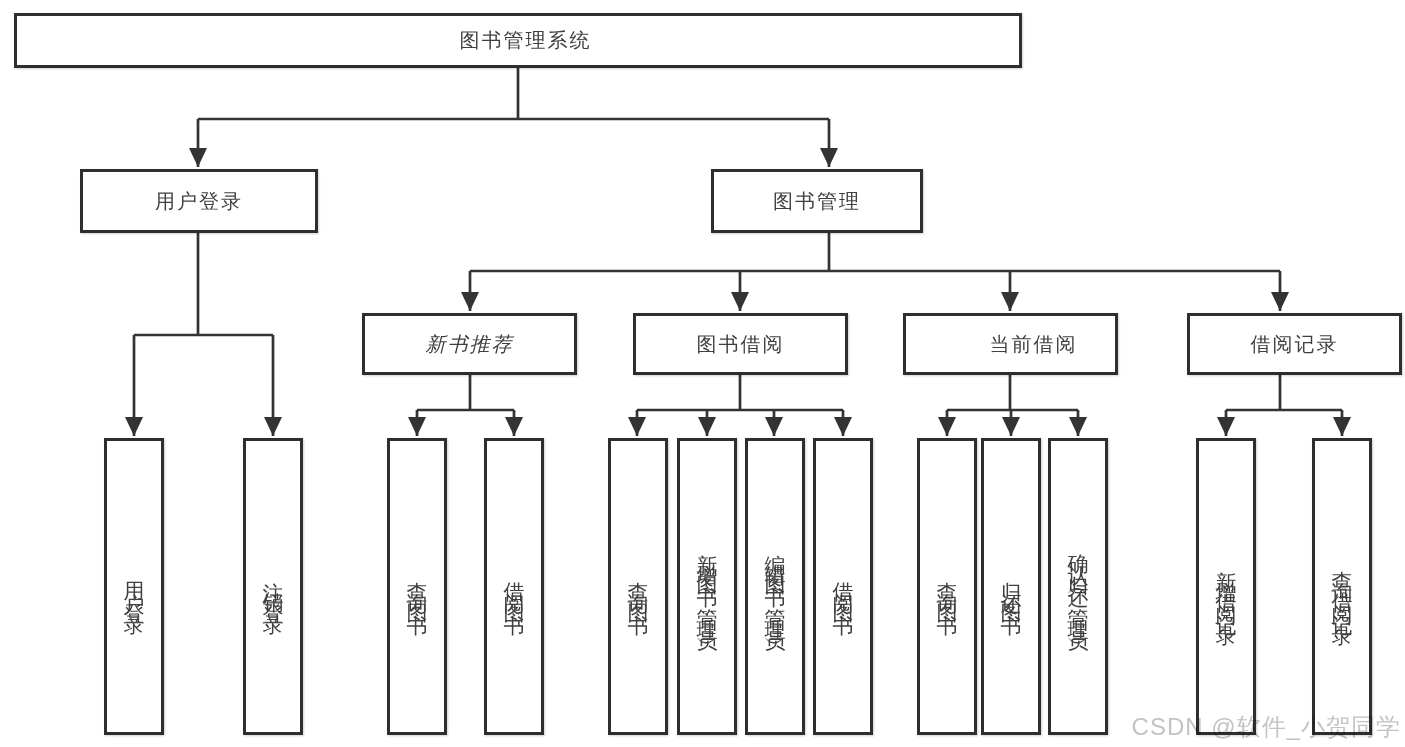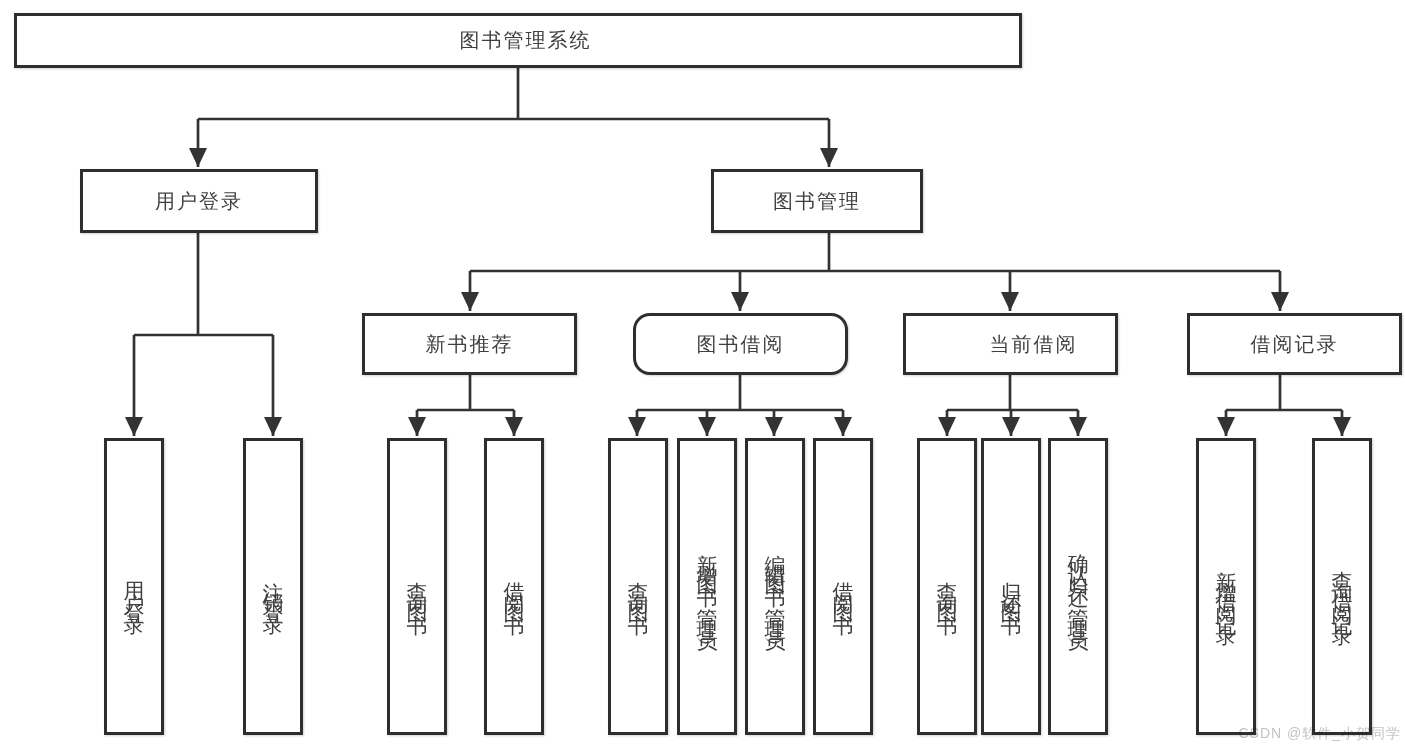--- a/index.html
+++ b/index.html
@@ -27,33 +27,33 @@
   .hnode span{font-size:20px;letter-spacing:2px;white-space:nowrap;}
   .vnode span{
     writing-mode:vertical-rl;text-orientation:mixed;
     font-size:21px;letter-spacing:11px;line-height:30px;
   }
   
   .n-root{left:14px;top:13px;width:1008px;height:55px;padding-left:15px;}
   .n-user-login{left:80px;top:169px;width:238px;height:64px;}
   .n-book-mgmt{left:711px;top:169px;width:212px;height:64px;}
   .n-l3{top:313px;width:215px;height:62px;}
-  .n-new-book{left:362px;}
-  .n-book-borrow{left:633px;border-radius:17px;}
+  .n-new-book{left:362px;font-style:italic;}
+  .n-book-borrow{left:633px;}
   .n-current{left:903px;padding-left:46px;}
   .n-records{left:1173px;margin-left:14px;}
   .leaf{top:438px;width:60px;height:297px;}
   .lf-1a{left:104px;}  .lf-1b{left:243px;}
   .lf-2a{left:387px;}  .lf-2b{left:484px;}
   .lf-3a{left:608px;}  .lf-3b{left:677px;}  .lf-3c{left:745px;}  .lf-3d{left:813px;}
   .lf-4a{left:917px;}  .lf-4b{left:981px;}  .lf-4c{left:1048px;}
   .lf-5a{left:1196px;} .lf-5b{left:1312px;}
   .watermark{
     position:absolute;right:4px;bottom:4px;
-    font-size:14px;letter-spacing:1px;color:var(--watermark);
+    font-size:24px;letter-spacing:1px;color:var(--watermark);
     mix-blend-mode:multiply;white-space:nowrap;z-index:5;
   }
 </style>
 </head>
 <body>
 
 <div class="canvas">
 
   <svg class="connectors" width="1405" height="747" viewBox="0 0 1405 747" xmlns="http://www.w3.org/2000/svg">
     <defs>

